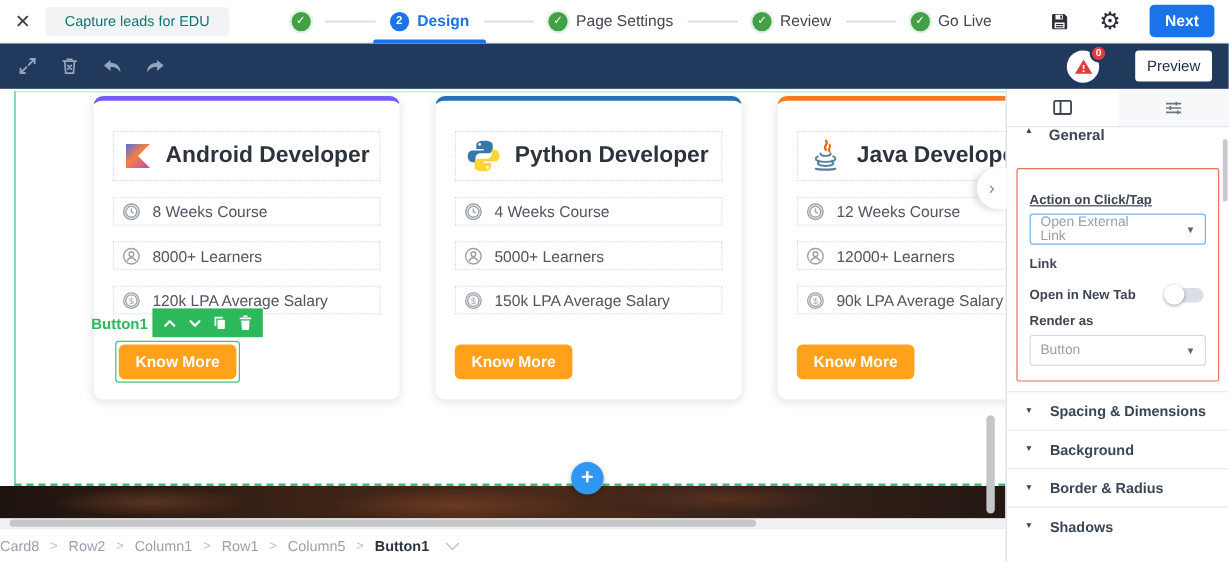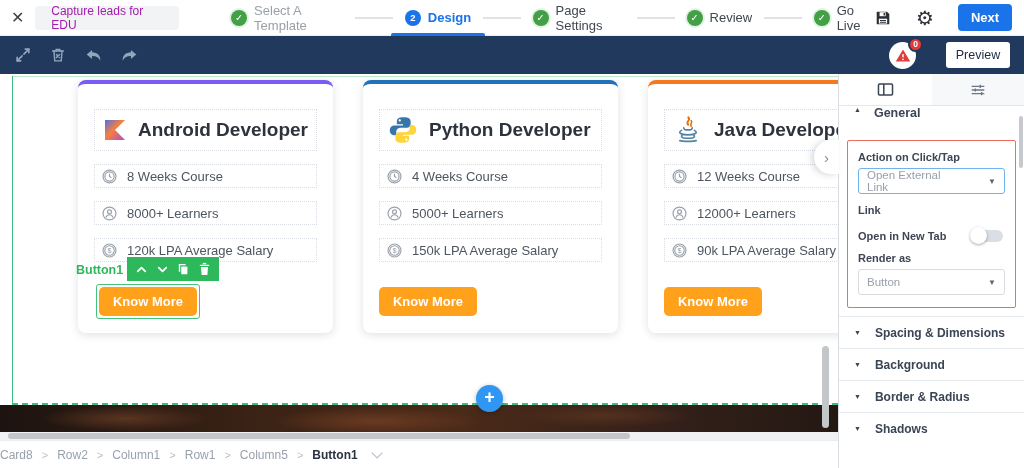--- a/index.html
+++ b/index.html
@@ -5,21 +5,21 @@
   * { margin:0; padding:0; box-sizing:border-box; }
   html,body { width:1024px; height:468px; overflow:hidden; background:#fff;
     font-family:"Liberation Sans","DejaVu Sans",sans-serif; }
   .app { position:relative; width:1024px; height:468px; background:#fff; }
 
   
   .topbar { position:absolute; top:0; left:0; width:1024px; height:36px; background:#fff;
     display:flex; align-items:center; z-index:40; border-bottom:1px solid #eceef0; }
   .close-btn { width:38px; text-align:center; font-size:16px; color:#3c4043; cursor:pointer; }
   .page-chip { height:24px; background:#f1f3f4; border-radius:4px; padding:0 16px;
-    display:flex; align-items:center; font-size:12px; color:#a21caf; }
+    display:flex; align-items:center; font-size:12px; color:#0f766e; }
   .stepper { display:flex; align-items:center; margin-left:52px; height:36px; }
   .step { display:flex; align-items:center; gap:7px; font-size:13px; color:#3f4750; position:relative; height:36px; }
   .step .circle { width:16px; height:16px; border-radius:50%; display:flex; align-items:center;
     justify-content:center; font-size:9.5px; color:#fff; flex:0 0 16px; }
   .step.done .circle { background:#43a047; box-shadow:0 0 0 2px #e2f3e5; }
   .step.muted { color:#9aa0a6; }
   .step.active { color:#1a73e8; font-weight:700; }
   .step.active .circle { background:#1a73e8; }
   .step.active::after { content:""; position:absolute; left:-14px; right:-14px; bottom:0; height:3px;
     background:#1a73e8; border-radius:2px 2px 0 0; }
@@ -87,21 +87,21 @@
     border-radius:17px 0 0 17px; box-shadow:-3px 1px 6px rgba(50,60,80,.18); display:flex;
     align-items:center; justify-content:center; color:#7f8ba0; font-size:15px; cursor:pointer; }
   .tabs { height:32px; display:flex; border-bottom:1px solid #e3e6ea; }
   .tab { flex:1; display:flex; align-items:center; justify-content:center; cursor:pointer; color:#3a4556; }
   .tab.inactive { background:#f7f8fa; color:#6b7685; }
   .gen-header { height:32px; display:flex; align-items:flex-start; gap:13px; padding:0 15px; cursor:pointer; }
   .caret { font-size:7px; color:#3a4556; }
   .gen-title { font-size:12.5px; font-weight:700; color:#3a4556; }
   .red-group { margin:2px 8px 8px; border:1px solid #ee6e62; border-radius:2px; padding:8px 10px 12px; }
   .field-label { font-size:11px; font-weight:700; color:#3e4553; margin:10px 0 5px; }
-  .field-label.first { margin-top:2px; }
+  .field-label.first { margin-top:12px;text-decoration:underline; }
   .selectbox { height:26px; border:1px solid #d8dbe0; border-radius:3px; background:#fff; display:flex;
     align-items:center; justify-content:space-between; padding:0 8px; font-size:11.5px; color:#98a0ac;
     cursor:pointer; }
   .selectbox.focused { border-color:#6fb3f2;gap:32px; }
   .sel-caret { font-size:8px; color:#5a6472; }
   .text-input { width:100%; height:26px; border:1px solid #d8dbe0; border-radius:3px; padding:0 8px;
     font-size:11.5px; color:#3e4553; font-family:inherit; }
   .text-input::placeholder { color:#b6bdc7; }
   .toggle-row { display:flex; align-items:center; justify-content:space-between; margin-top:14px; }
   .toggle-label { font-size:11px; font-weight:700; color:#3e4553; }
@@ -131,21 +131,20 @@
 
 <div class="app">
 
   <header class="topbar">
     <span class="close-btn">✕</span>
     <div class="page-chip">Capture leads for EDU</div>
 
     <div class="stepper">
       <div class="step done muted">
         <span class="circle">✓</span>
-        <span>Select A Template</span>
       </div>
       <div class="connector"></div>
       <div class="step active">
         <span class="circle">2</span>
         <span>Design</span>
       </div>
       <div class="connector"></div>
       <div class="step done">
         <span class="circle">✓</span>
         <span>Page Settings</span>

